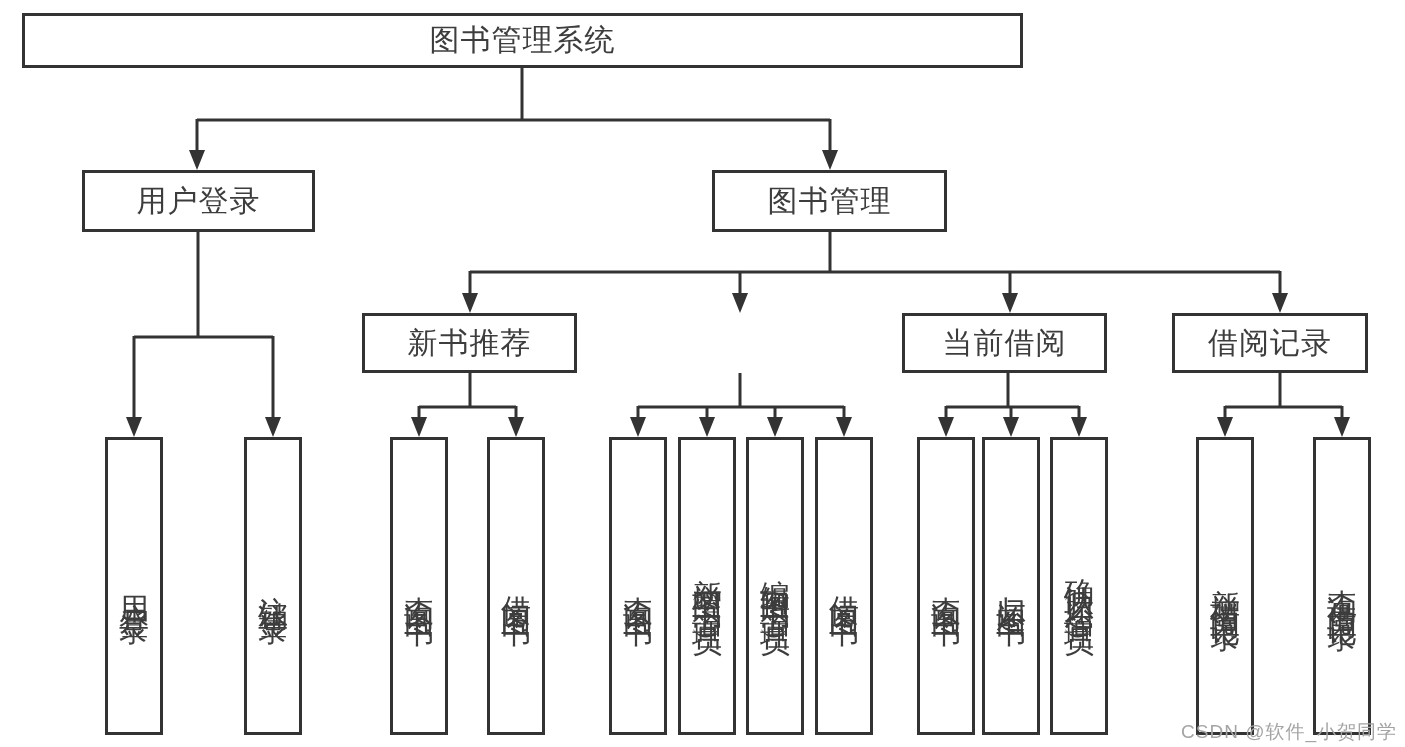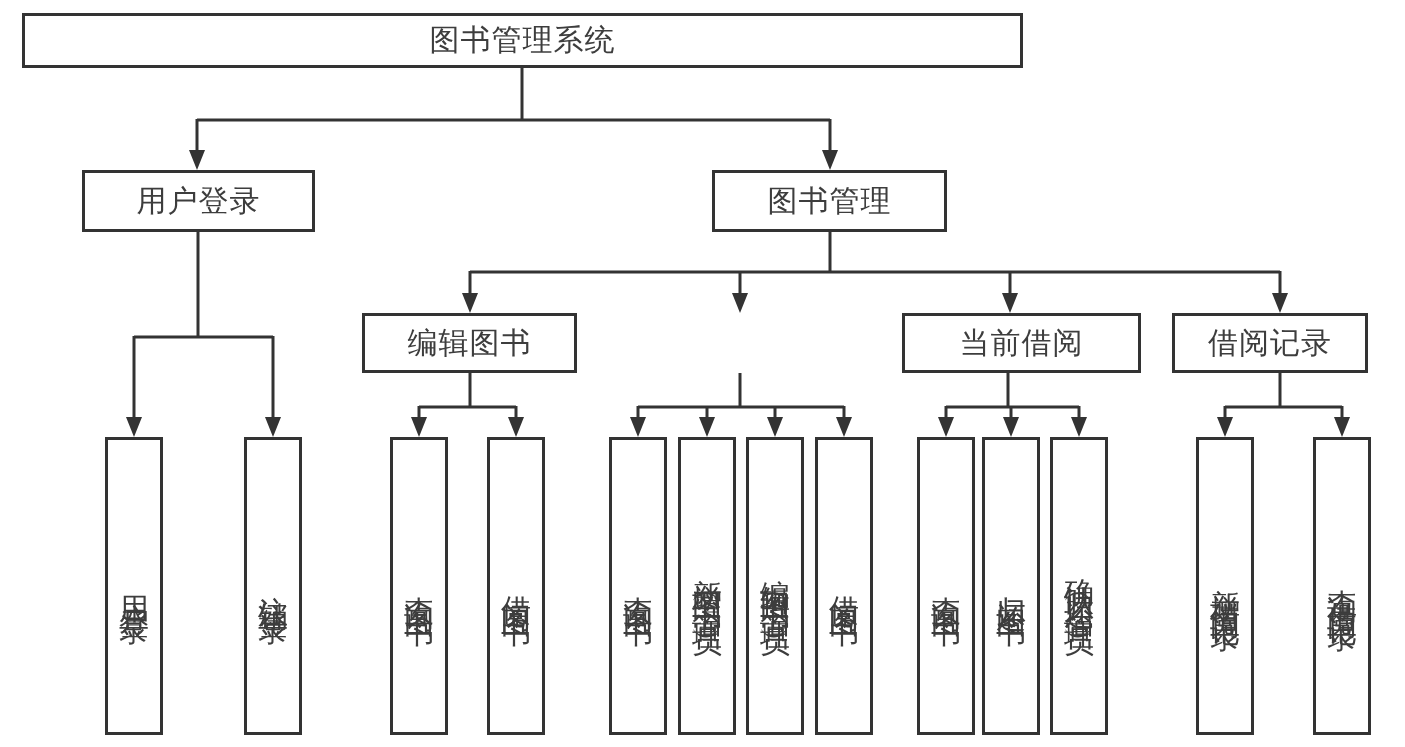--- a/index.html
+++ b/index.html
@@ -38,21 +38,21 @@
   }
   
   .n-root   { left: 22px;   top: 13px;  width: 1001px; height: 55px; }
   
   .n-ul     { left: 82px;   top: 170px; width: 233px;  height: 62px; }
   .n-bm     { left: 712px;  top: 170px; width: 235px;  height: 62px; }
   
   .lvl3     { top: 313px; height: 60px; }
   .n-nbr    { left: 362px;  width: 215px; }
   .n-bb     { left: 633px;  width: 215px; }
-  .n-cb     { left: 902px;  width: 239px; }
+  .n-cb     { left: 902px;  width: 205px; }
   .n-br     { left: 1172px; width: 196px; }
   
   .leaf     { top: 437px; height: 298px; width: 58px; }
   .n-ul-login   { left: 105px; }
   .n-ul-logout  { left: 244px; }
   .n-nbr-query  { left: 390px; }
   .n-nbr-borrow { left: 487px; }
   .n-bb-query   { left: 609px; }
   .n-bb-add     { left: 678px; }
   .n-bb-edit    { left: 746px; }
@@ -148,21 +148,21 @@
   </div>
 
   <div class="box n-ul">
     <span>用户登录</span>
   </div>
   <div class="box n-bm">
     <span>图书管理</span>
   </div>
 
   <div class="box lvl3 n-nbr">
-    <span>编辑图书</span>
+    <span>新书推荐</span>
   </div>
   <div class="box lvl3 n-cb">
     <span>当前借阅</span>
   </div>
   <div class="box lvl3 n-br">
     <span>借阅记录</span>
   </div>
 
   <div class="box vbox leaf n-ul-login">
     <span>用户登录</span>
@@ -201,13 +201,14 @@
     <span>确认归还（管理员）</span>
   </div>
 
   <div class="box vbox leaf n-br-add">
     <span>新增借阅记录</span>
   </div>
   <div class="box vbox leaf n-br-query">
     <span>查询借阅记录</span>
   </div>
 
+  <div class="watermark">CSDN @软件_小贺同学</div>
 </div>
 
 </body></html>

